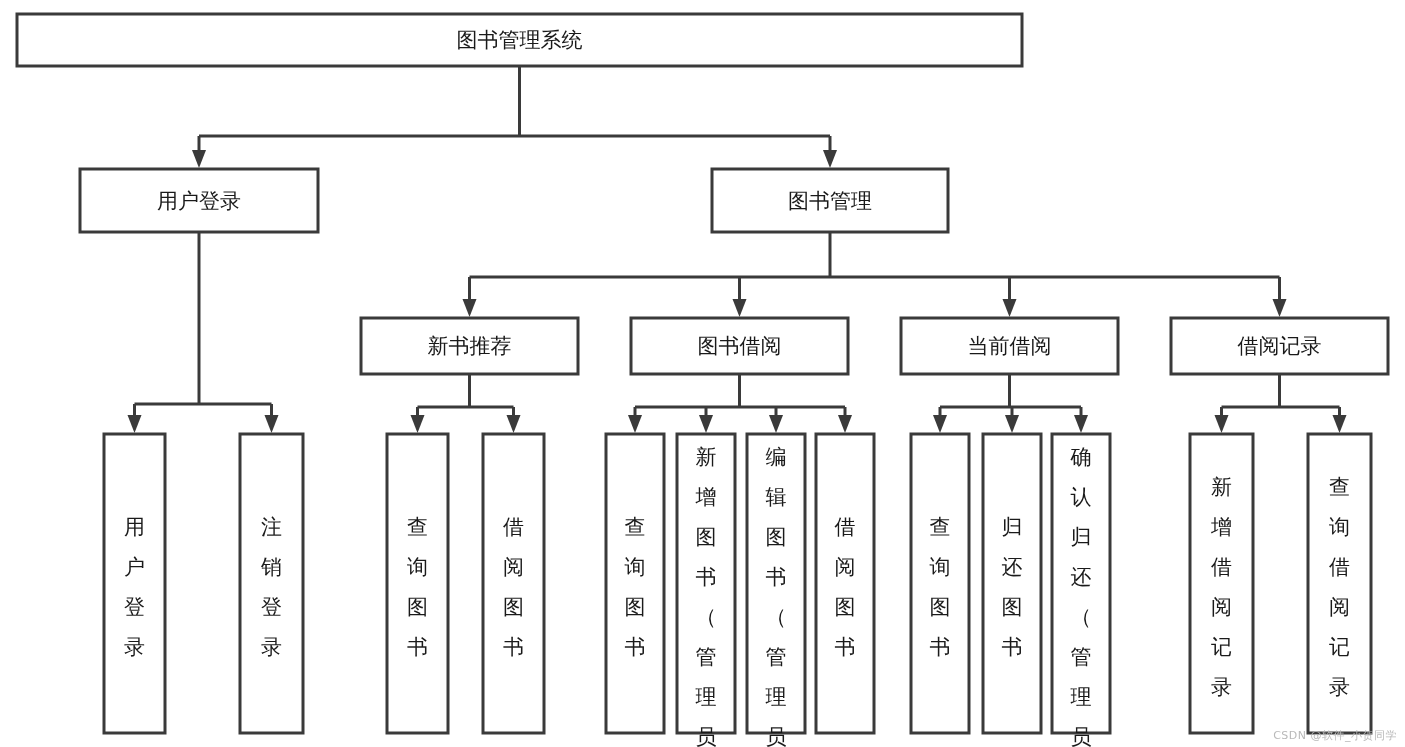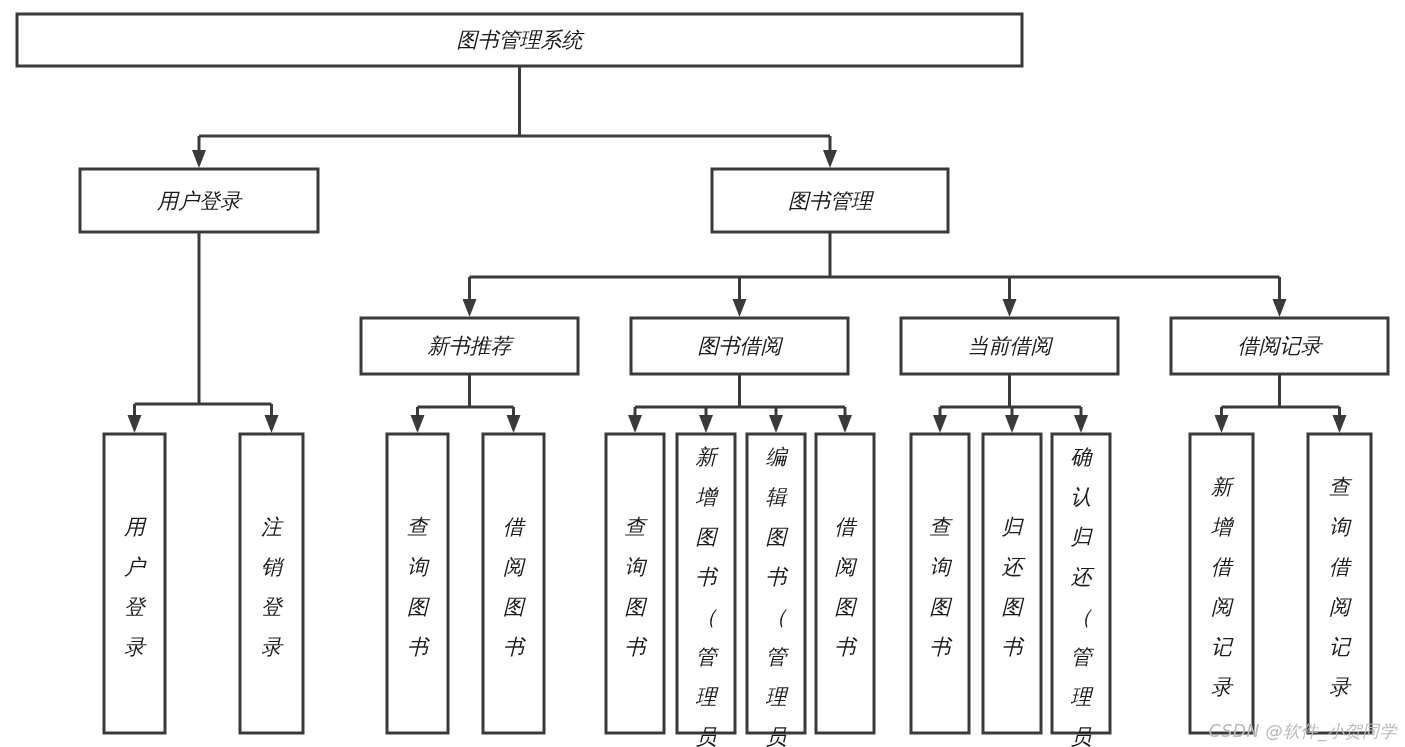--- a/index.html
+++ b/index.html
@@ -12,21 +12,20 @@
     width: 1405px;
     height: 747px;
     font-family: "DejaVu Sans", "Liberation Sans", sans-serif;
     overflow: hidden;
   }
   #diagram-root {
     position: relative;
     width: 1405px;
     height: 747px;
     background: #ffffff;
-    font-style: italic;
   }
   svg.diagram {
     display: block;
     width: 1405px;
     height: 747px;
   }
   .node-box {
     fill: #ffffff;
     stroke: #3a3a3a;
     stroke-width: 3;
@@ -55,21 +54,21 @@
     font-family: "DejaVu Sans", "Liberation Sans", sans-serif;
     font-size: 21px;
     fill: #1a1a1a;
     text-anchor: middle;
   }
   .watermark {
     position: absolute;
     right: 8px;
     bottom: 4px;
     font-family: "DejaVu Sans", "Liberation Sans", sans-serif;
-    font-size: 17px;
+    font-size: 11px;
     color: #b9b9b9;
     white-space: nowrap;
     letter-spacing: 0.5px;
     user-select: none;
   }
 </style>
 </head>
 <body>
 
 <div id="diagram-root">

